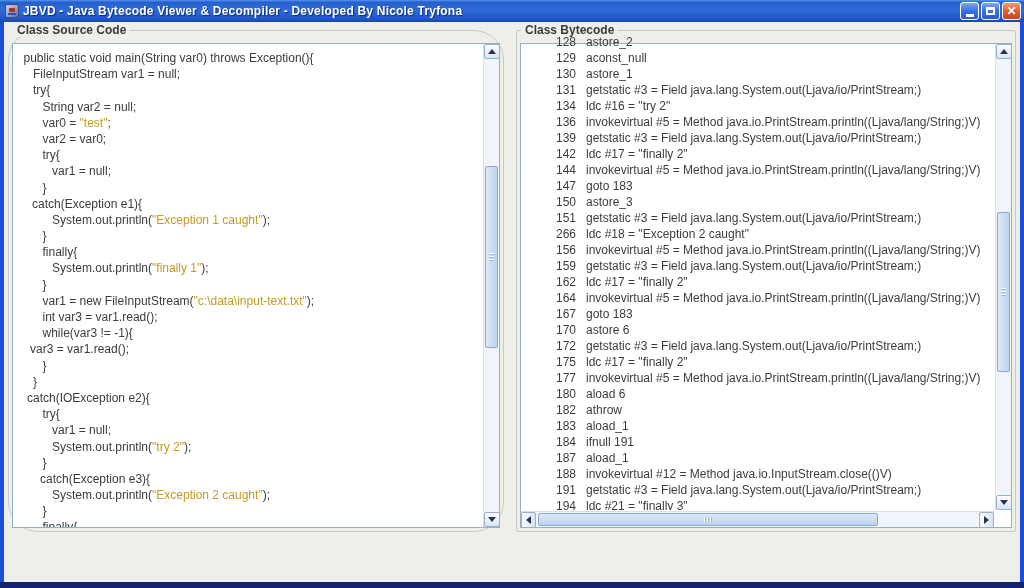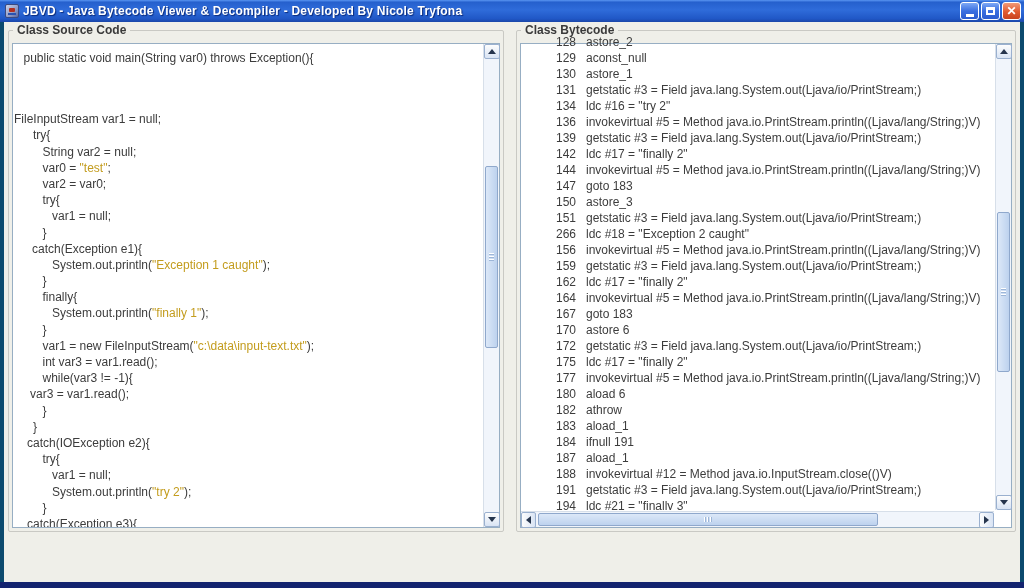--- a/index.html
+++ b/index.html
@@ -1,19 +1,19 @@
 <!DOCTYPE html>
 <html><head>
 <meta charset="utf-8">
 <style>
   * { margin:0; padding:0; box-sizing:border-box; }
   html,body { width:1024px; height:588px; overflow:hidden; }
   body { font-family:"Liberation Sans", sans-serif; }
 
-  .window { position:relative; width:1024px; height:588px; background:#0c4a6e; overflow:hidden; }
+  .window { position:relative; width:1024px; height:588px; background:#1d4ed8; overflow:hidden; }
   .bottom-edge { position:absolute; left:0; right:0; bottom:0; height:6px; background:#13236f; }
 
   
   .titlebar { position:absolute; left:0; top:0; right:0; height:22px;
     background:linear-gradient(180deg,#5a96f2 0%,#2560cd 10%,#2f6cda 45%,#2057c6 85%,#1a46a8 100%);
     display:flex; align-items:center; padding:0 3px 0 5px; }
   .app-icon { width:14px; height:14px; margin-right:4px; border-radius:2px;
     background:linear-gradient(135deg,#cdd3e8 0%,#8f9ac4 60%,#5b679e 100%);
     border:1px solid #3a4a80; position:relative; flex:0 0 auto; }
   .app-icon::before { content:""; position:absolute; left:3px; top:3px; width:6px; height:4px;
@@ -28,21 +28,21 @@
   .tb-btn.min, .tb-btn.max { background:linear-gradient(180deg,#7da8f5 0%,#3a6fe0 50%,#2b5cd0 100%); }
   .tb-btn.close { background:linear-gradient(180deg,#f09a78 0%,#e05a30 55%,#c8431f 100%); }
   .min-glyph { width:8px; height:3px; background:#fff; margin-top:8px; }
   .max-glyph { width:9px; height:8px; border:2px solid #fff; border-top-width:3px; }
   .close-glyph { color:#fff; font-size:12px; font-weight:bold; line-height:1; }
 
   
   .content { position:absolute; left:4px; right:4px; top:22px; bottom:6px; background:#efefe9; }
 
   .panel { position:absolute; border:1px solid #c9c9c4; border-radius:2px; }
-  .panel-src { left:4px; top:8px; width:496px; height:502px; }
+  .panel-src { left:4px; top:8px; width:496px; height:502px;border-radius:30px; }
   .panel-bc  { left:512px; top:8px; width:500px; height:502px; }
   .panel-title { position:absolute; top:-8px; left:4px; background:#efefe9; padding:0 4px;
     font-size:12px; font-weight:bold; color:#3a3a3a; white-space:nowrap; }
 
   .textarea { position:absolute; left:3px; right:3px; top:12px; bottom:3px;
     background:#ffffff; border:1px solid #97aec3; }
 
   .code-view { position:absolute; left:1px; top:0; right:17px; bottom:0; overflow:hidden;
     font-size:12px; color:#3c3c3c; }
   .panel-bc .code-view { bottom:17px; }
@@ -107,21 +107,21 @@
     </div>
   </div>
 
   <div class="content">
 
     <div class="panel panel-src">
       <span class="panel-title">Class Source Code</span>
       <div class="textarea">
         <div class="code-view" style="padding-top:6px;">
             <div class="code-line" style="padding-left: 9.5px;"><span class="tok-plain">public static void main(String var0) throws Exception(){</span></div>
-            <div class="code-line" style=" margin-top: 45px;"><span class="tok-plain">FileInputStream var1 = null;</span></div>
+            <div class="code-line" style="padding-left: 19px;"><span class="tok-plain">FileInputStream var1 = null;</span></div>
             <div class="code-line" style="padding-left: 19px;"><span class="tok-plain">try{</span></div>
             <div class="code-line" style="padding-left: 28.5px;"><span class="tok-plain">String var2 = null;</span></div>
             <div class="code-line" style="padding-left: 28.5px;"><span class="tok-plain">var0 = </span><span class="tok-string">"test"</span><span class="tok-plain">;</span></div>
             <div class="code-line" style="padding-left: 28.5px;"><span class="tok-plain">var2 = var0;</span></div>
             <div class="code-line" style="padding-left: 28.5px;"><span class="tok-plain">try{</span></div>
             <div class="code-line" style="padding-left: 38px;"><span class="tok-plain">var1 = null;</span></div>
             <div class="code-line" style="padding-left: 28.5px;"><span class="tok-plain">}</span></div>
             <div class="code-line" style="padding-left: 18px;"><span class="tok-plain">catch(Exception e1){</span></div>
             <div class="code-line" style="padding-left: 38px;"><span class="tok-plain">System.out.println(</span><span class="tok-string">"Exception 1 caught"</span><span class="tok-plain">);</span></div>
             <div class="code-line" style="padding-left: 28.5px;"><span class="tok-plain">}</span></div>
@@ -132,21 +132,21 @@
             <div class="code-line" style="padding-left: 28.5px;"><span class="tok-plain">int var3 = var1.read();</span></div>
             <div class="code-line" style="padding-left: 28.5px;"><span class="tok-plain">while(var3 != -1){</span></div>
             <div class="code-line" style="padding-left: 16px;"><span class="tok-plain">var3 = var1.read();</span></div>
             <div class="code-line" style="padding-left: 28.5px;"><span class="tok-plain">}</span></div>
             <div class="code-line" style="padding-left: 19px;"><span class="tok-plain">}</span></div>
             <div class="code-line" style="padding-left: 13px;"><span class="tok-plain">catch(IOException e2){</span></div>
             <div class="code-line" style="padding-left: 28.5px;"><span class="tok-plain">try{</span></div>
             <div class="code-line" style="padding-left: 38px;"><span class="tok-plain">var1 = null;</span></div>
             <div class="code-line" style="padding-left: 38px;"><span class="tok-plain">System.out.println(</span><span class="tok-string">"try 2"</span><span class="tok-plain">);</span></div>
             <div class="code-line" style="padding-left: 28.5px;"><span class="tok-plain">}</span></div>
-            <div class="code-line" style="padding-left: 13px;"><span class="tok-plain">catch(Exception e3){</span></div>
+            <div class="code-line" style="padding-left: 26px;"><span class="tok-plain">catch(Exception e3){</span></div>
             <div class="code-line" style="padding-left: 38px;"><span class="tok-plain">System.out.println(</span><span class="tok-string">"Exception 2 caught"</span><span class="tok-plain">);</span></div>
             <div class="code-line" style="padding-left: 28.5px;"><span class="tok-plain">}</span></div>
             <div class="code-line" style="padding-left: 28.5px;"><span class="tok-plain">finally{</span></div>
           </div>
         <div class="vscroll">
           <div class="sb-btn sb-up">
               <div class="tri-up"></div>
             </div>
           <div class="sb-thumb-v" style="top:122px; height:182px;">
               <div class="grip-v"></div>

